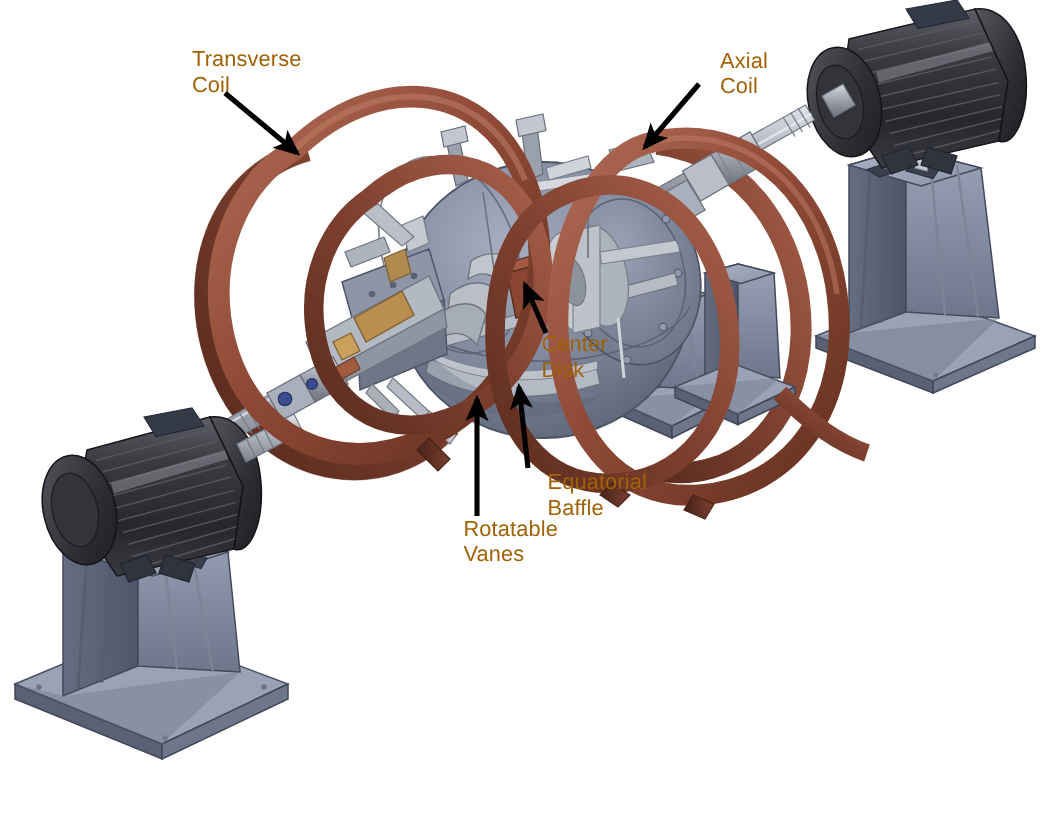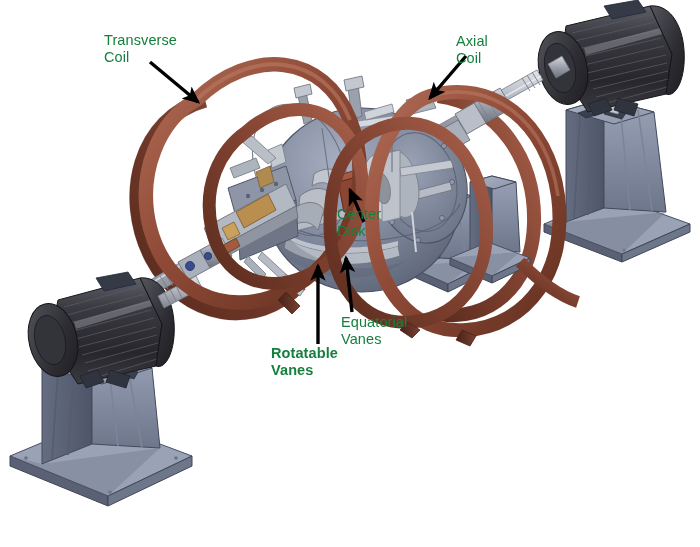--- a/index.html
+++ b/index.html
@@ -6,27 +6,28 @@
   #stage{
     position:relative;
     width:700px;height:547px;
     background:#ffffff;
     overflow:hidden;
     font-family:"Liberation Sans","DejaVu Sans",sans-serif;
   }
   #scene{position:absolute;left:0;top:0;width:700px;height:547px;}
   .lbl{
     position:absolute;
-    color:#15803d;
+    color:#a16207;
     font-family:"Liberation Sans","DejaVu Sans",sans-serif;
     font-size:14.5px;
     line-height:16.5px;
     letter-spacing:.1px;
     white-space:pre-line;
     user-select:none;
+    margin-left:24px;
   }
 </style>
 </head>
 <body>
 
 <div id="stage">
 
   <svg id="scene" viewBox="0 0 700 547">
     <defs>
 
@@ -410,22 +411,22 @@
       <line x1="318" y1="344" x2="318" y2="266" marker-end="url(#arrowHead)"></line>
     </g>
   </svg>
 
   <div class="lbl" style="left:104px;top:32px;">Transverse
 Coil</div>
 
   <div class="lbl" style="left:456px;top:33px;">Axial
 Coil</div>
 
-  <div class="lbl" style="left:337px;top:206px;">Center
+  <div class="lbl" style="left:337px;top:222px;">Center
 Disk</div>
 
   <div class="lbl" style="left:341px;top:314px;">Equatorial
+Baffle</div>
+
+  <div class="lbl" style="left:285px;top:345px;">Rotatable
 Vanes</div>
 
-  <div class="lbl" style="left:271px;top:345px;font-weight:bold;">Rotatable
-Vanes</div>
-
 </div>
 
 </body></html>

